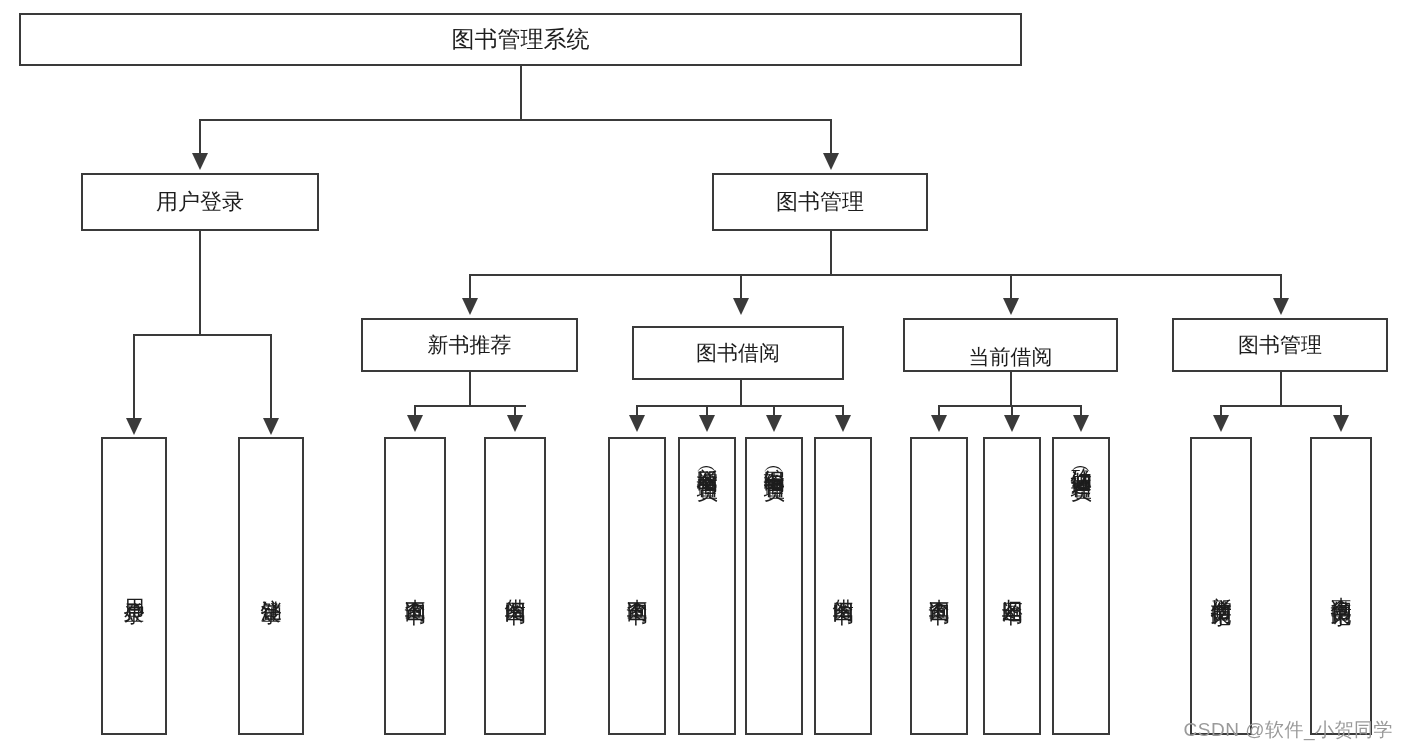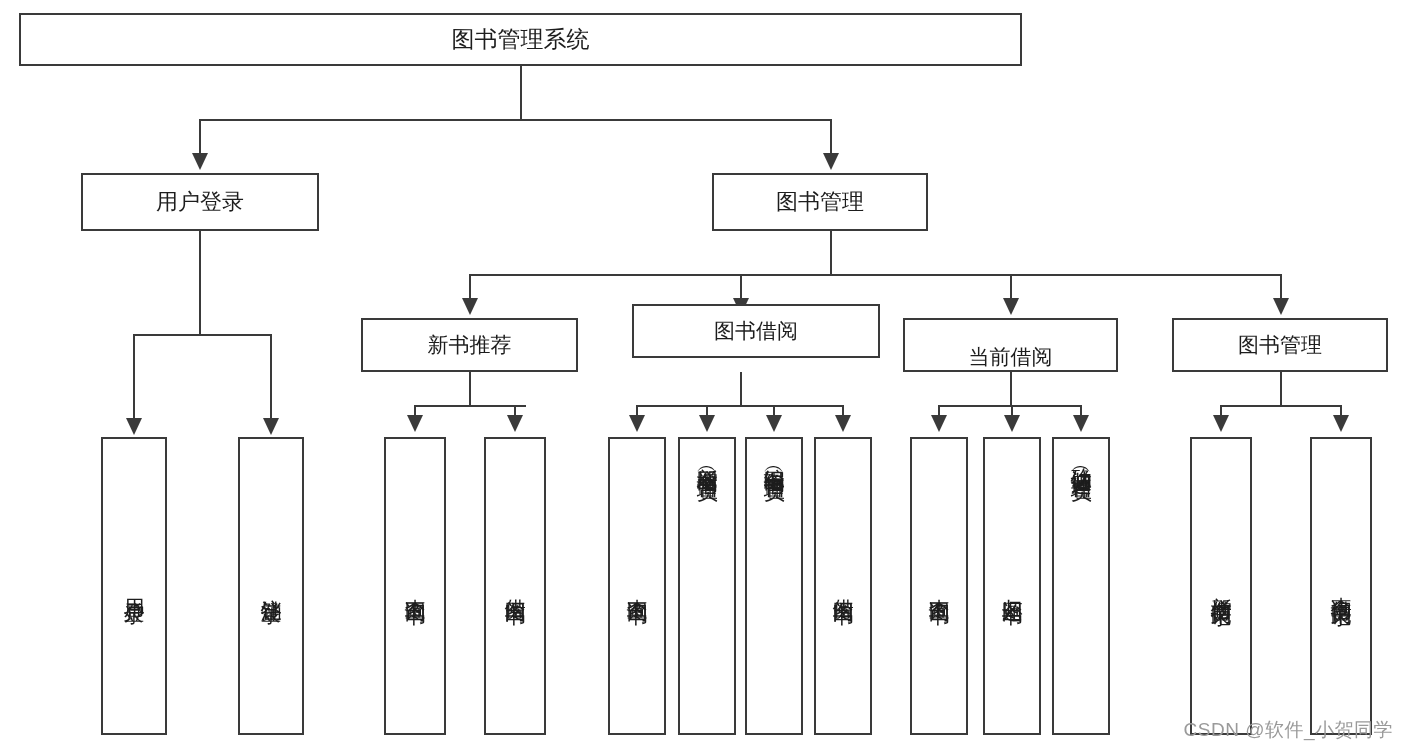--- a/index.html
+++ b/index.html
@@ -164,21 +164,21 @@
   <div class="node l2" style="left:81px; top:173px; width:238px; height:58px;">
     <span>用户登录</span>
   </div>
   <div class="node l2" style="left:712px; top:173px; width:216px; height:58px;">
     <span>图书管理</span>
   </div>
 
   <div class="node l3" style="left:361px; top:318px; width:217px; height:54px;">
     <span>新书推荐</span>
   </div>
-  <div class="node l3" style="left:632px; top:304px; width:248px; height:54px;">
+  <div class="node l3" style="left:632px; top:326px; width:212px; height:54px;">
     <span>图书借阅</span>
   </div>
   <div class="node l3" style="left:903px; top:318px; width:215px; height:54px;align-items:flex-end;">
     <span>当前借阅</span>
   </div>
   <div class="node l3" style="left:1172px; top:318px; width:216px; height:54px;">
     <span>图书管理</span>
   </div>
 
   <div class="node leaf center" style="left:101px; top:437px; width:66px; height:298px;">

